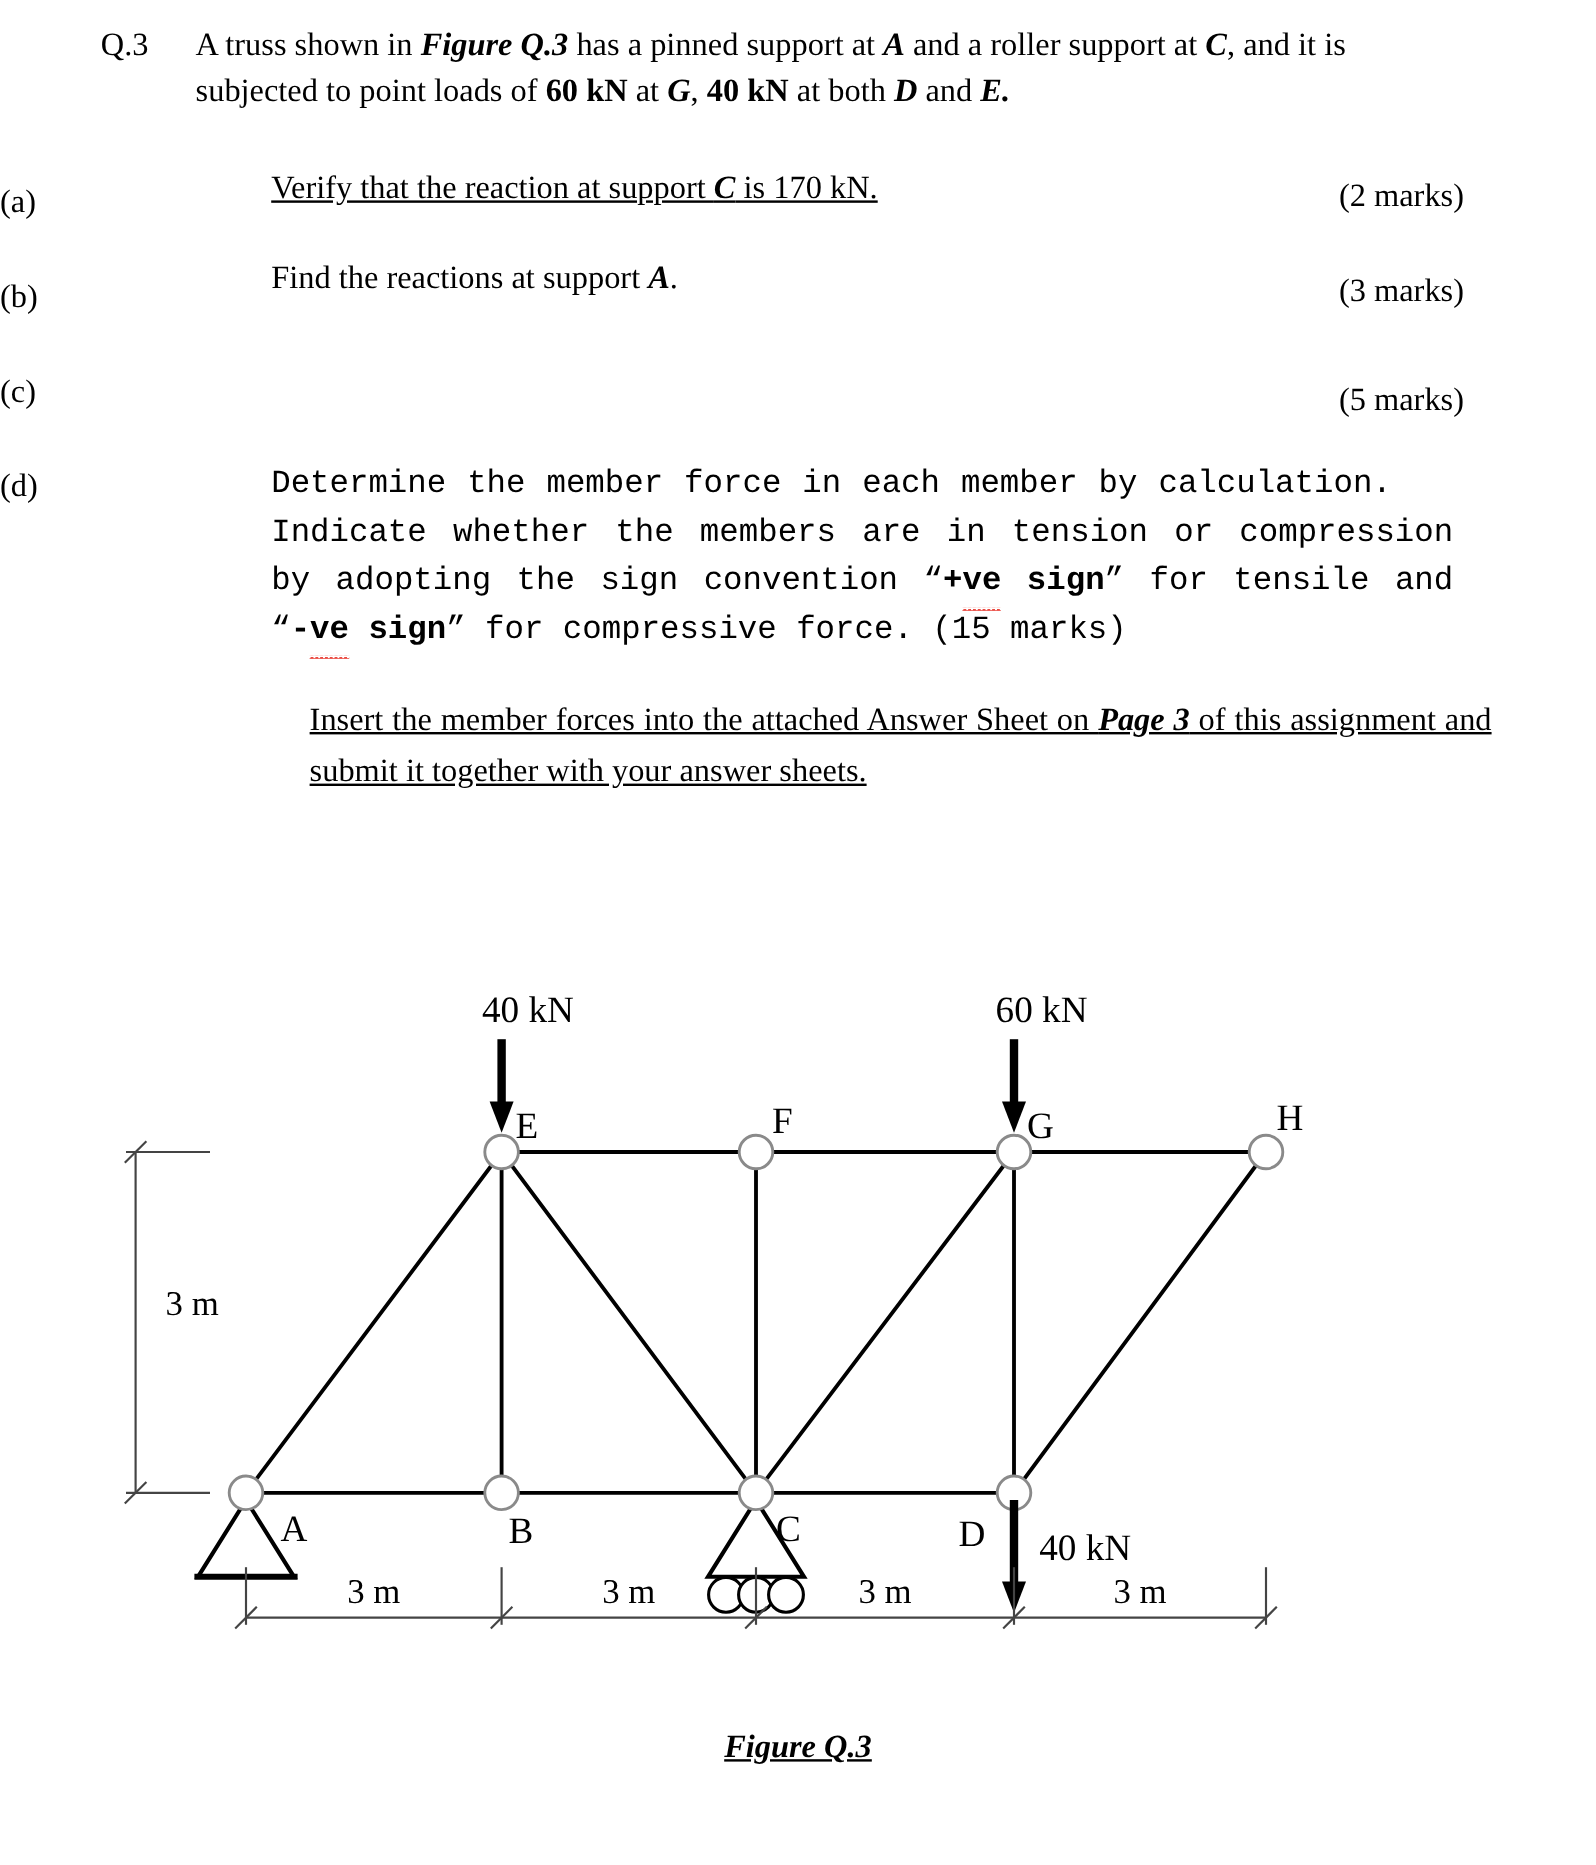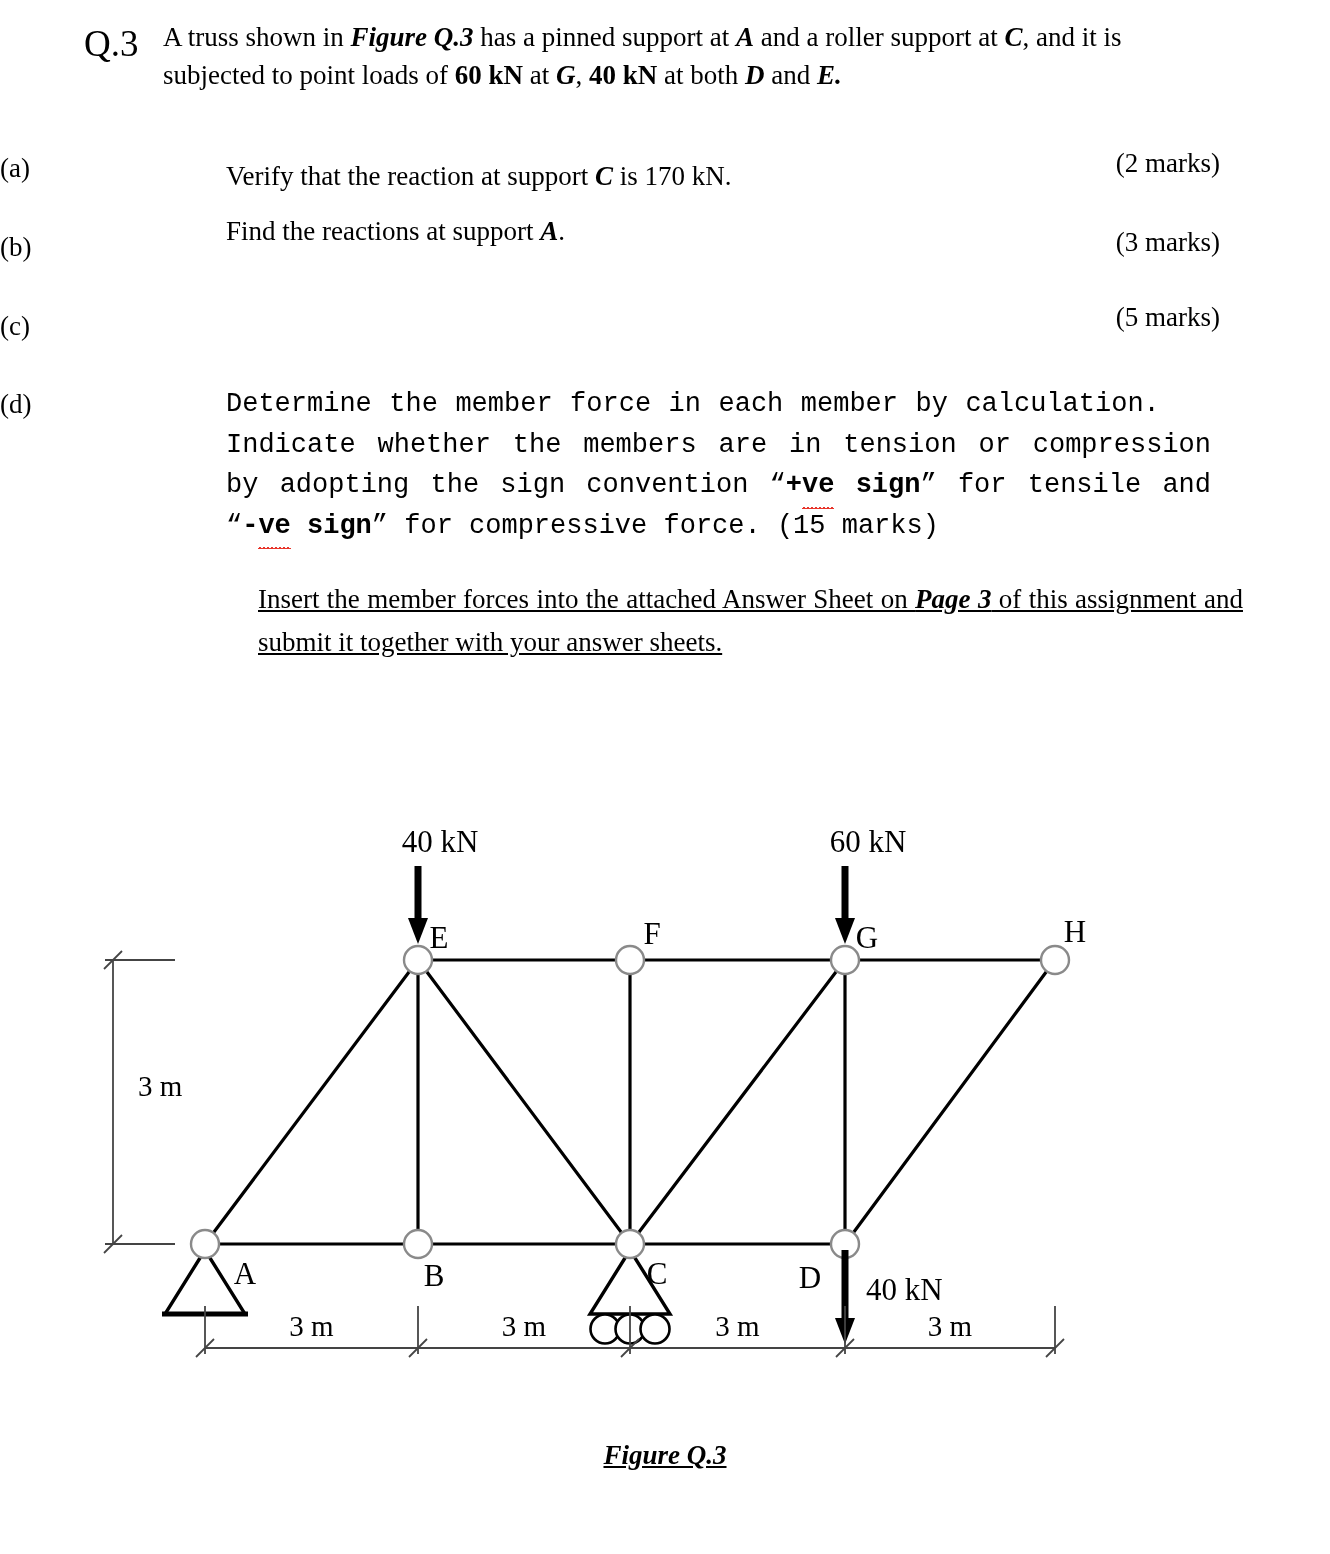--- a/index.html
+++ b/index.html
@@ -21,21 +21,21 @@
     position: absolute;
     left: 0; top: 0;
     width: 1330px;
     height: 1554px;
   }
 
   .q-number {
     position: absolute;
     left: 84px;
     top: 18px;
-    font-size: 37px;
+    font-size: 27px;
     line-height: 1.42;
   }
 
   .q-stem {
     position: absolute;
     left: 163px;
     top: 18px;
     width: 1060px;
     font-size: 27px;
     line-height: 1.42;
@@ -144,29 +144,29 @@
 </head>
 <body>
 
 <div class="page">
 
   <div class="q-number">Q.3</div>
 
   <div class="q-stem">A truss shown in <span class="bi">Figure Q.3</span> has a pinned support at <span class="bi">A</span> and a roller support at <span class="bi">C</span>, and it is subjected to point loads of <span class="bd">60 kN</span> at <span class="bi">G</span>, <span class="bd">40 kN</span> at both <span class="bi">D</span> and <span class="bi">E.</span></div>
 
   <div class="part part-label" style="top:148px;">(a)</div>
-  <div class="part part-body" style="top:156px; width:700px;">Verify that the reaction at support <span class="bi">C</span> is 170 kN.</div>
+  <div class="part part-body" style="top:136px; width:700px;text-decoration:underline;">Verify that the reaction at support <span class="bi">C</span> is 170 kN.</div>
   <div class="marks" style="top:148px;text-align:right;">(2 marks)</div>
 
   <div class="part part-label" style="top:227px;">(b)</div>
   <div class="part part-body" style="top:211px; width:700px;">Find the reactions at support <span class="bi">A</span>.</div>
   <div class="marks" style="top:227px;margin-left:16px;">(3 marks)</div>
 
   <div class="part part-label" style="top:306px;">(c)</div>
-  <div class="marks" style="top:302px;">(5 marks)</div>
+  <div class="marks" style="top:318px;">(5 marks)</div>
 
   <div class="part part-label" style="top:384px;">(d)</div>
   <div class="part part-body justified" style="top:384px; width:985px;">Determine the member force in each member by calculation.&nbsp;&nbsp;&nbsp; Indicate whether the members are in tension or compression by adopting the sign convention “<span class="bd">+<span class="sp">ve</span> sign</span>” for tensile and “<span class="bd">-<span class="sp">ve</span> sign</span>” for compressive force. (15 marks)</div>
 
   <div class="underlined-para">Insert the member forces into the attached Answer Sheet on <span class="bi">Page 3</span> of this assignment and submit it together with your answer sheets.</div>
 
   <div class="figure-wrap">
     <svg class="truss" id="truss-svg" width="1330" height="600" viewBox="0 0 1330 600">
       <g id="g-members">
           <line x1="205" y1="424" x2="418" y2="424" stroke="#000000" stroke-width="3.2" stroke-linecap="round"></line>

